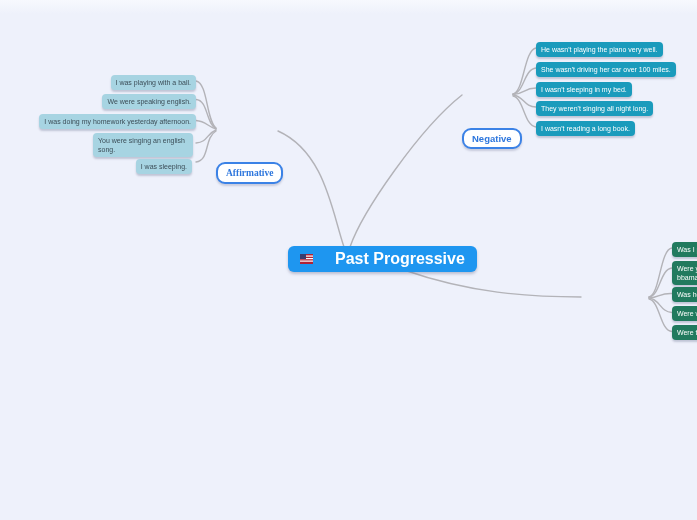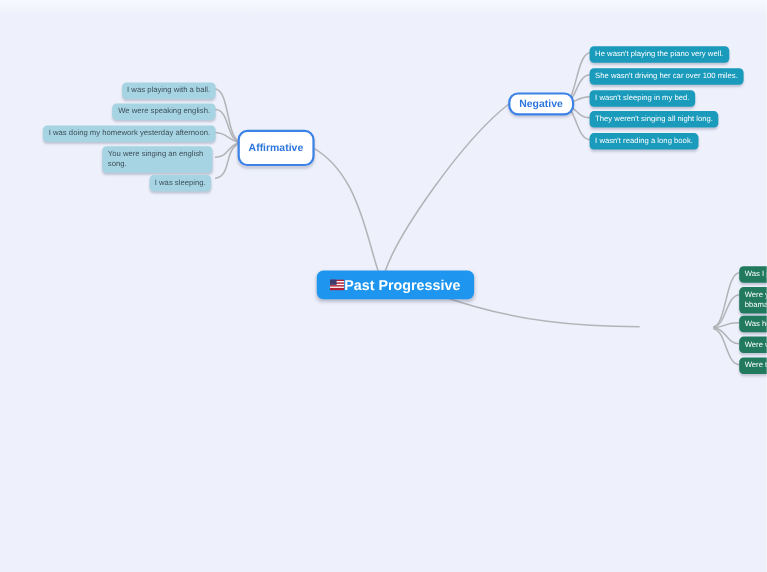--- a/index.html
+++ b/index.html
@@ -19,37 +19,38 @@
     position: absolute;
     display: flex; align-items: center; justify-content: center;
     white-space: nowrap;
   }
 
   
   .root {
     background: #1e96f0;
     color: #ffffff;
     font-weight: bold;
-    font-size: 13px;
+    font-size: 16px;
     border-radius: 6px;
     box-shadow: 0 2px 3px rgba(90,95,130,0.35);
-    gap: 0;
+    gap: 22px;
     padding: 0 12px;
   }
 
   
   .branch {
     background: #ffffff;
     border: 2px solid #3b82e6;
     color: #2d76dd;
     font-weight: bold;
     font-size: 9.5px;
     border-radius: 9px;
     box-shadow: 0 2px 2px rgba(90,95,130,0.25);
     padding: 0 8px;
+    margin-top: 44px;
   }
 
   
   .leaf {
     position: absolute;
     font-size: 7px;
     line-height: 9px;
     padding: 3px 5px;
     border-radius: 4px;
     box-shadow: 0 2px 2px rgba(90,95,130,0.3);
@@ -101,21 +102,21 @@
         <rect width="13" height="10" fill="#b22234"></rect>
         <rect y="1.5" width="13" height="1.2" fill="#ffffff"></rect>
         <rect y="4" width="13" height="1.2" fill="#ffffff"></rect>
         <rect y="6.5" width="13" height="1.2" fill="#ffffff"></rect>
         <rect width="6" height="5" fill="#3c3b6e"></rect>
       </svg>
     </span>
     <span>Past Progressive</span>
   </div>
 
-  <div class="node branch" style="left:216px; top:118px; height:33px; min-width:61px;">
+  <div class="node branch" style="left:216px; top:118px; height:22px; min-width:61px;font-family:Liberation Serif, serif;">
     <span>Affirmative</span>
   </div>
 
   <div class="node branch" style="left:462px; top:84px; height:21px; min-width:51px;">
     <span>Negative</span>
   </div>
 
 
   <div class="leaf aff" style="right:501px; top:75px;">I was playing with a ball.</div>
   <div class="leaf aff" style="right:501px; top:94px;">We were speaking english.</div>

